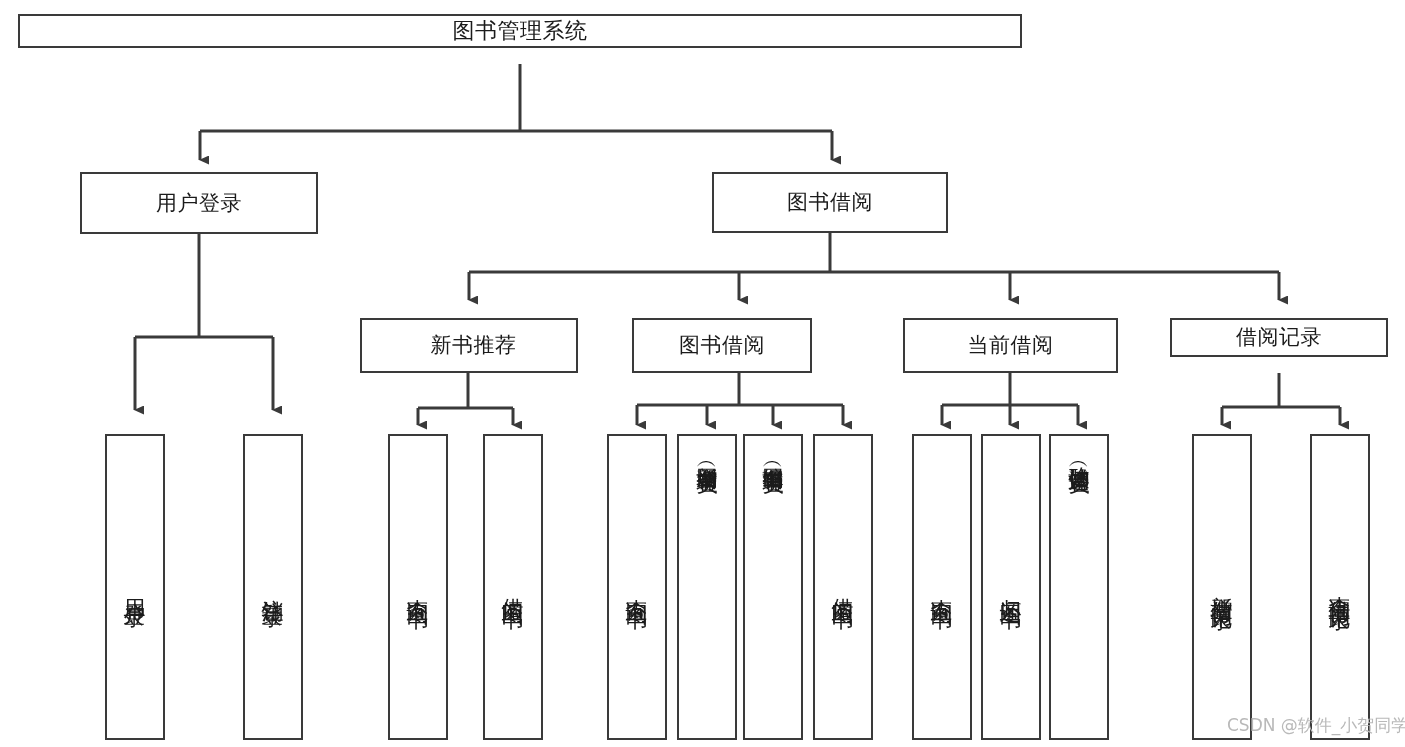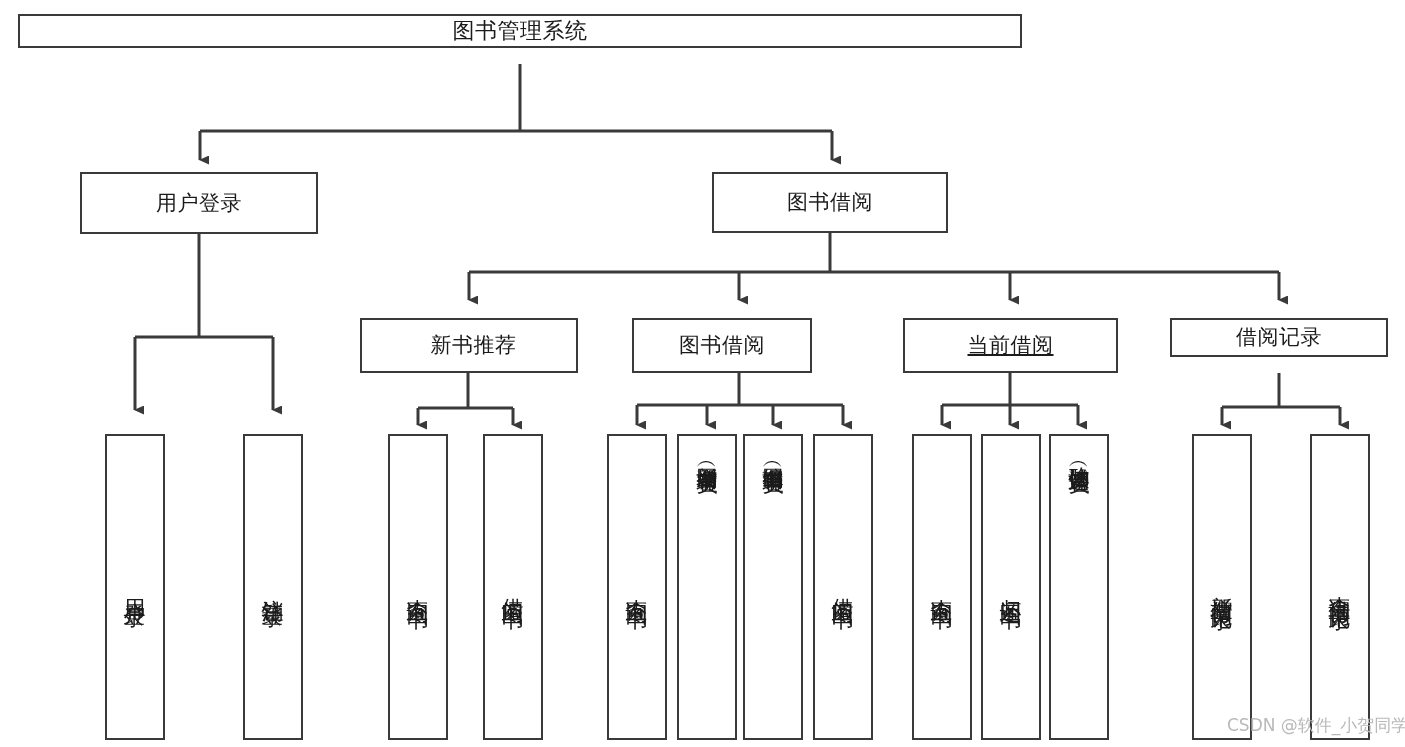--- a/index.html
+++ b/index.html
@@ -152,21 +152,21 @@
   </div>
 
   <div class="node horiz" style="left:360px; top:318px; width:218px; height:55px;padding-left:9px;">
     <span class="node-label">新书推荐</span>
   </div>
 
   <div class="node horiz" style="left:632px; top:318px; width:180px; height:55px;">
     <span class="node-label">图书借阅</span>
   </div>
 
-  <div class="node horiz" style="left:903px; top:318px; width:215px; height:55px;text-decoration:underline;">
+  <div class="node horiz" style="left:903px; top:318px; width:215px; height:55px;">
     <span class="node-label">当前借阅</span>
   </div>
 
   <div class="node horiz" style="left:1170px; top:318px; width:218px; height:39px;">
     <span class="node-label">借阅记录</span>
   </div>
 
   <div class="node vert mid-text" style="left:105px; top:434px; width:60px; height:306px;">
     <span class="node-label">用户登录</span>
   </div>

